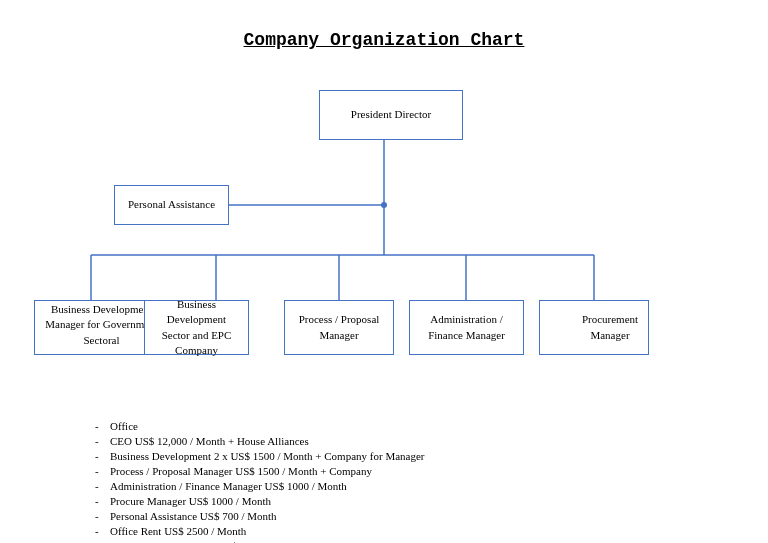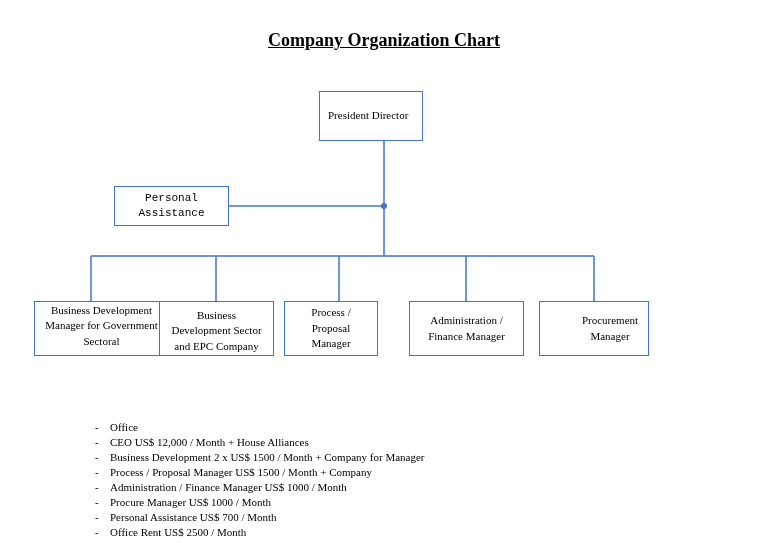--- a/index.html
+++ b/index.html
@@ -11,20 +11,21 @@
       padding: 20px 30px;
     }
 
     .page-title {
       text-align: center;
       font-size: 18px;
       font-weight: bold;
       text-decoration: underline;
       margin-bottom: 30px;
       margin-top: 10px;
+      font-family: Liberation Mono, monospace;
     }
 
     
     .box {
       border: 1.5px solid #4472C4;
       background: #fff;
       text-align: center;
       font-size: 11px;
       line-height: 1.4;
       padding: 6px 8px;
@@ -42,61 +43,61 @@
 
     .org-wrapper {
       position: relative;
       width: 700px;
       height: 320px;
       margin: 0 auto;
     }
 
     
     .box-president {
-      width: 104px;
+      width: 144px;
       height: 50px;
       left: 285px;
       top: 10px;
       display: flex;
       align-items: center;
-      justify-content: flex-start;
+      justify-content: center;
     }
 
     
     .box-personal {
       width: 115px;
       height: 40px;
       left: 80px;
       top: 105px;
       display: flex;
       align-items: center;
       justify-content: center;
-      font-family: Liberation Mono, monospace;
     }
 
     
     .box-bd-gov {
       width: 135px;
       height: 55px;
       left: 0px;
       top: 220px;
       display: flex;
       align-items: flex-end;
       justify-content: center;
     }
     .box-bd-epc {
-      width: 115px;
-      height: 55px;
-      left: 125px;
-      top: 220px;
-      display: flex;
+      width: 105px;
+      height: 55px;
+      left: 110px;
+      top: 220px;
+      display: flex;
+      align-items: center;
       justify-content: center;
     }
     .box-process {
-      width: 94px;
+      width: 110px;
       height: 55px;
       left: 250px;
       top: 220px;
       display: flex;
       align-items: center;
       justify-content: center;
     }
     .box-admin {
       width: 115px;
       height: 55px;

